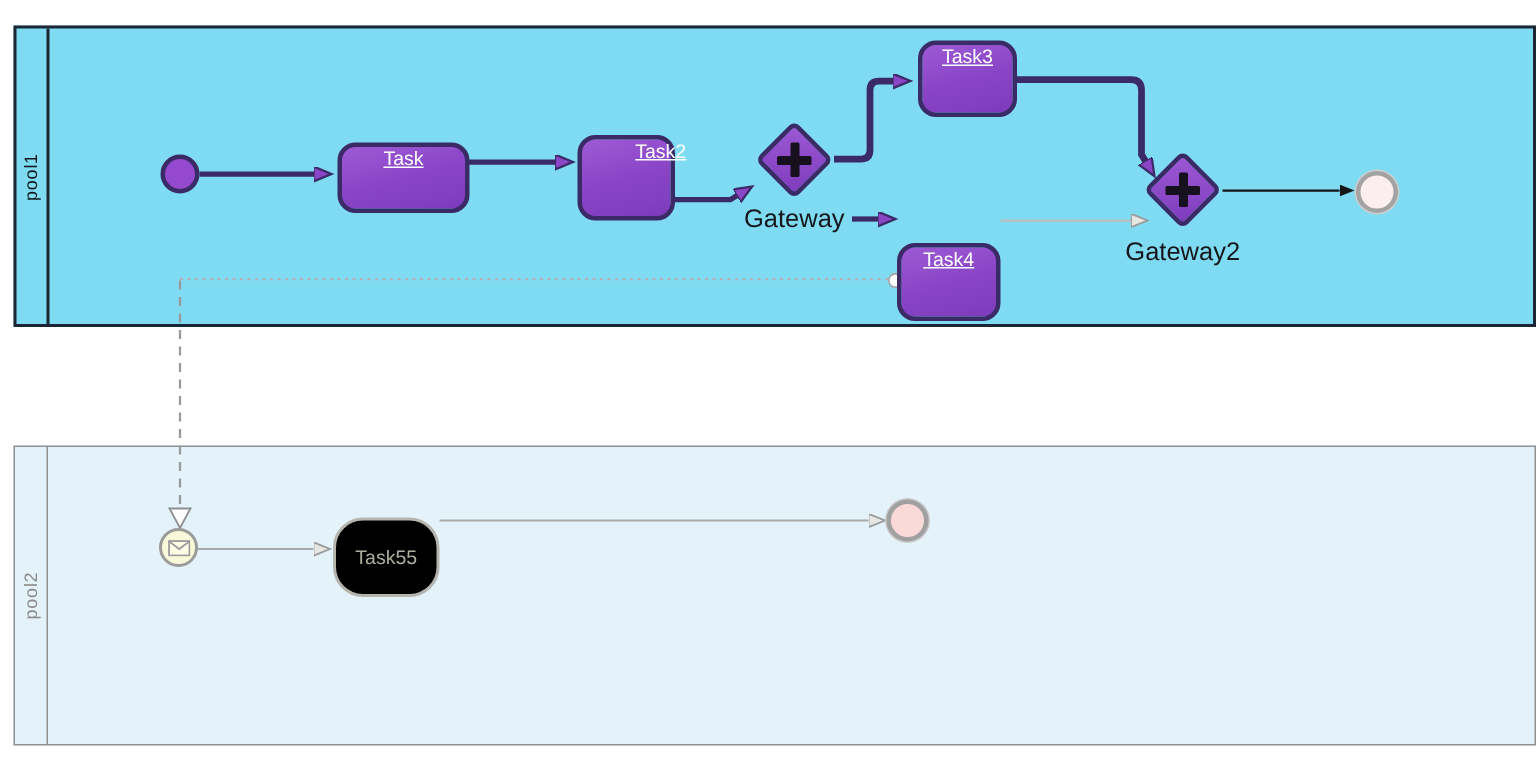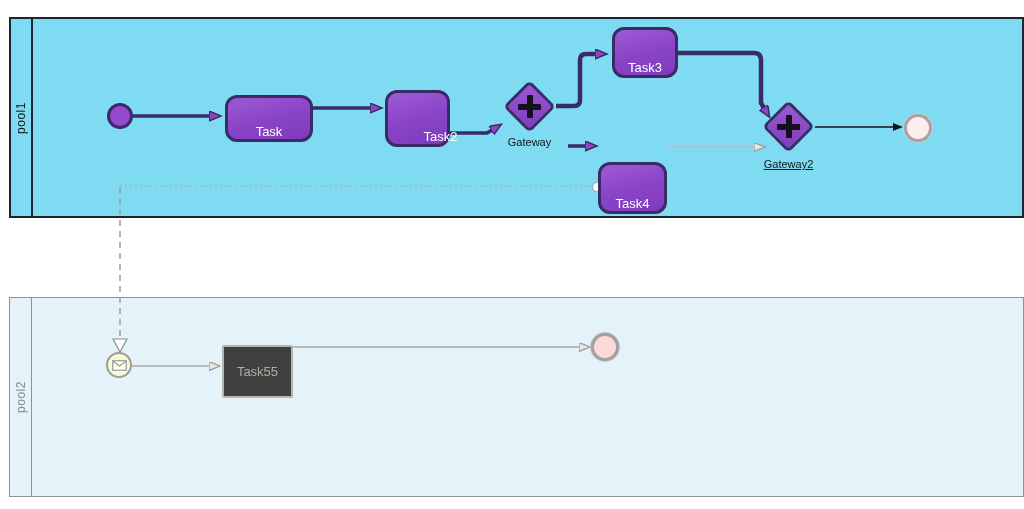--- a/index.html
+++ b/index.html
@@ -27,51 +27,51 @@
   .flow-gray2 { fill:none; stroke:#a9a9a9; stroke-width:1.3; }
   .assoc-dot  { fill:none; stroke:#b3b3b3; stroke-width:1.5; stroke-dasharray:2 3; }
   .assoc-dash { fill:none; stroke:#9a9a9a; stroke-width:1.5; stroke-dasharray:6 5; }
 
   
   .node { position:absolute; z-index:3; }
   .task {
     border:3px solid #3a2a66; border-radius:12px;
     background:linear-gradient(165deg,#9d5ad4 0%, #8a45c7 50%, #7d3bbc 100%);
     color:#ffffff; font-size:13px;
-    display:flex; align-items:flex-end; justify-content:center;
+    display:flex; align-items:flex-start; justify-content:center;text-decoration:underline;
   }
   #task-1 { left:225px; top:95px;  width:88px; height:47px; }
   #task-2 { left:385px; top:90px;  width:65px; height:57px;padding-left:46px; }
   #task-3 { left:612px; top:27px;  width:66px; height:51px; }
   #task-4 { left:598px; top:145px; width:69px; height:52px;margin-top:17px; }
   .task-faded {
-    border:2px solid #b5b5ae; border-radius:2px; background:#404040;
+    border:2px solid #b5b5ae; border-radius:20px; background:#000000;
     color:#aeae9f; font-size:13px;
     display:flex; align-items:center; justify-content:center;
   }
   #task-55 { left:222px; top:345px; width:71px; height:53px; }
 
   .event { position:absolute; border-radius:50%; z-index:3; }
   #start-event-1 { left:107px; top:103px; width:26px; height:26px; border:3px solid #3a2a66; background:#9449ce; }
   #end-event-1   { left:904px; top:114px; width:28px; height:28px; border:3px solid #a3a3a3; background:#fceeee; box-shadow:0 0 0 1px #cfcfcf; }
   #end-event-2   { left:591px; top:333px; width:28px; height:28px; border:3px solid #a0a0a0; background:#fbd9d9; box-shadow:0 0 0 1px #c9c9c9; }
   #msg-start-event { left:106px; top:352px; width:26px; height:26px; border:2px solid #9b9b9b; background:#f7f9d9;
                      display:flex; align-items:center; justify-content:center; }
 
   .gateway { position:absolute; width:37px; height:37px; border:3px solid #3a2a66; border-radius:5px;
              background:linear-gradient(135deg,#9c58d3,#7e3cbd); transform:rotate(45deg); z-index:3; }
   #gateway-1 { left:511px; top:88px; }
   #gateway-2 { left:770px; top:108px; }
   .gw-plus { position:absolute; inset:0; transform:rotate(-45deg); }
   .gw-plus::before { content:""; position:absolute; left:50%; top:50%; width:23px; height:6px; margin:-3px 0 0 -11.5px; background:#17101f; border-radius:1px; }
   .gw-plus::after  { content:""; position:absolute; left:50%; top:50%; width:6px; height:23px; margin:-11.5px 0 0 -3px; background:#17101f; border-radius:1px; }
 
-  .gw-label { position:absolute; z-index:3; font-size:11px; color:#15151a; text-align:center; }
+  .gw-label { position:absolute; z-index:3; font-size:17px; color:#15151a; text-align:center; }
   #gateway-1-label { left:492px; top:136px; width:75px; }
-  #gateway-2-label { left:748px; top:158px; width:81px;text-decoration:underline; }
+  #gateway-2-label { left:748px; top:158px; width:81px; }
 </style>
 </head>
 <body>
 
 <div id="canvas">
 
   <div class="pool" id="pool1">
     <div class="pool-strip">
       <span class="pool-label">pool1</span>
     </div>

